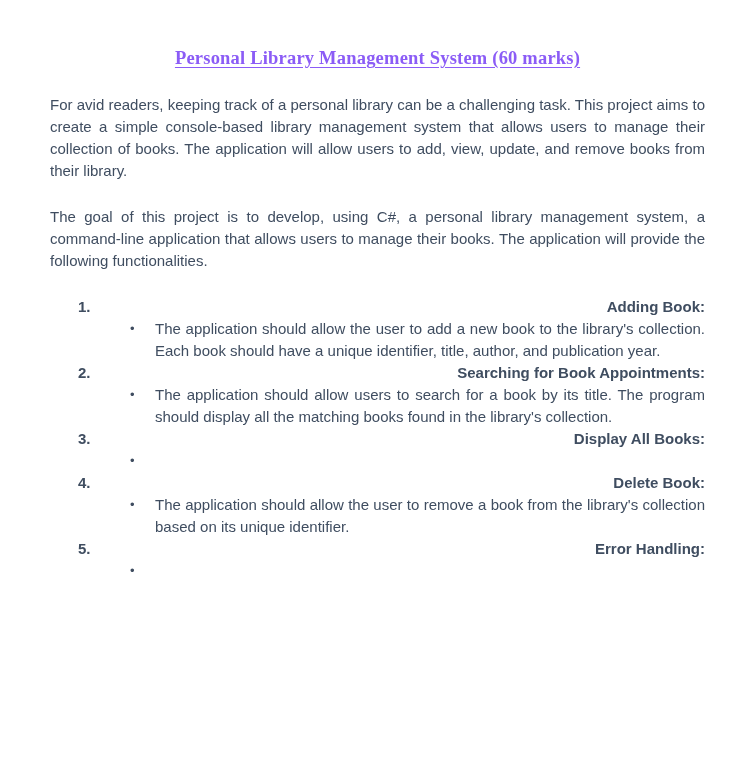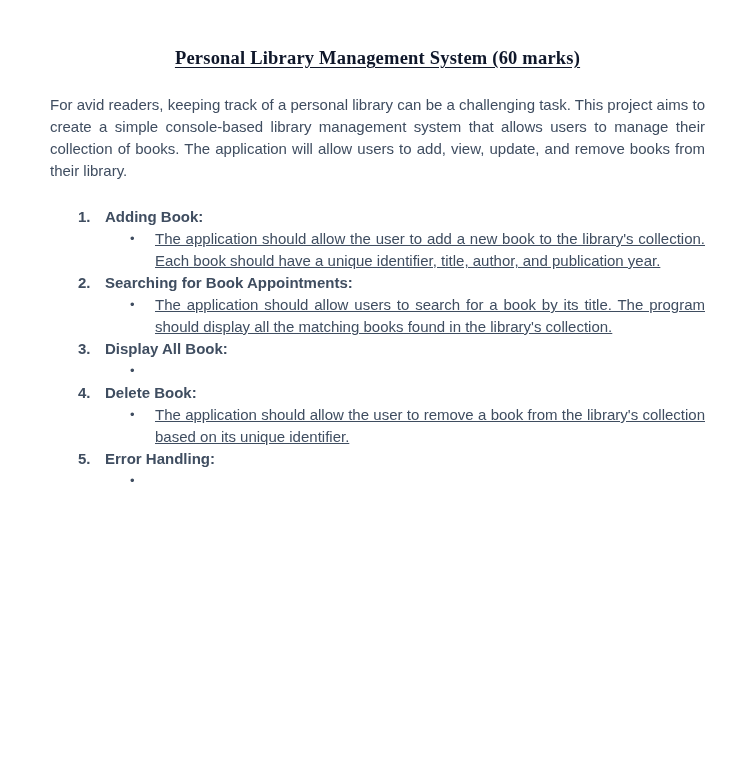--- a/index.html
+++ b/index.html
@@ -44,44 +44,45 @@
   .feature-head {
     display: flex;
     font-weight: bold;
   }
   .fnum {
     flex: 0 0 27px;
     margin-left: 28px;
   }
   .fheading {
     flex: 1;
+    text-align: right;
   }
   .fbullet {
     display: flex;
   }
   .bdot {
     flex: 0 0 25px;
     margin-left: 80px;
     font-size: 13px;
   }
   .btext {
     flex: 1;
     text-align: justify;
-    text-decoration: underline;
   }
 </style>
 </head>
 <body>
 
 <div class="doc">
 
-  <h1 class="title" style="color:#0f172a;">Personal Library Management System (60 marks)</h1>
+  <h1 class="title" style="color:#8b5cf6;">Personal Library Management System (60 marks)</h1>
 
   <p class="para">For avid readers, keeping track of a personal library can be a challenging task. This project aims to create a simple console-based library management system that allows users to manage their collection of books. The application will allow users to add, view, update, and remove books from their library.</p>
 
+  <p class="para">The goal of this project is to develop, using C#, a personal library management system, a command-line application that allows users to manage their books. The application will provide the following functionalities.</p>
 
 
   <div class="feature-list">
 
     <div class="feature">
       <div class="feature-head">
         <span class="fnum">1.</span>
         <span class="fheading">Adding Book:</span>
       </div>
       <div class="fbullet">
@@ -97,21 +98,21 @@
       </div>
       <div class="fbullet">
         <span class="bdot">•</span>
         <span class="btext">The application should allow users to search for a book by its title. The program should display all the matching books found in the library's collection.</span>
       </div>
     </div>
 
     <div class="feature">
       <div class="feature-head">
         <span class="fnum">3.</span>
-        <span class="fheading">Display All Book:</span>
+        <span class="fheading">Display All Books:</span>
       </div>
       <div class="fbullet">
         <span class="bdot">•</span>
       </div>
     </div>
 
     <div class="feature">
       <div class="feature-head">
         <span class="fnum">4.</span>
         <span class="fheading">Delete Book:</span>

